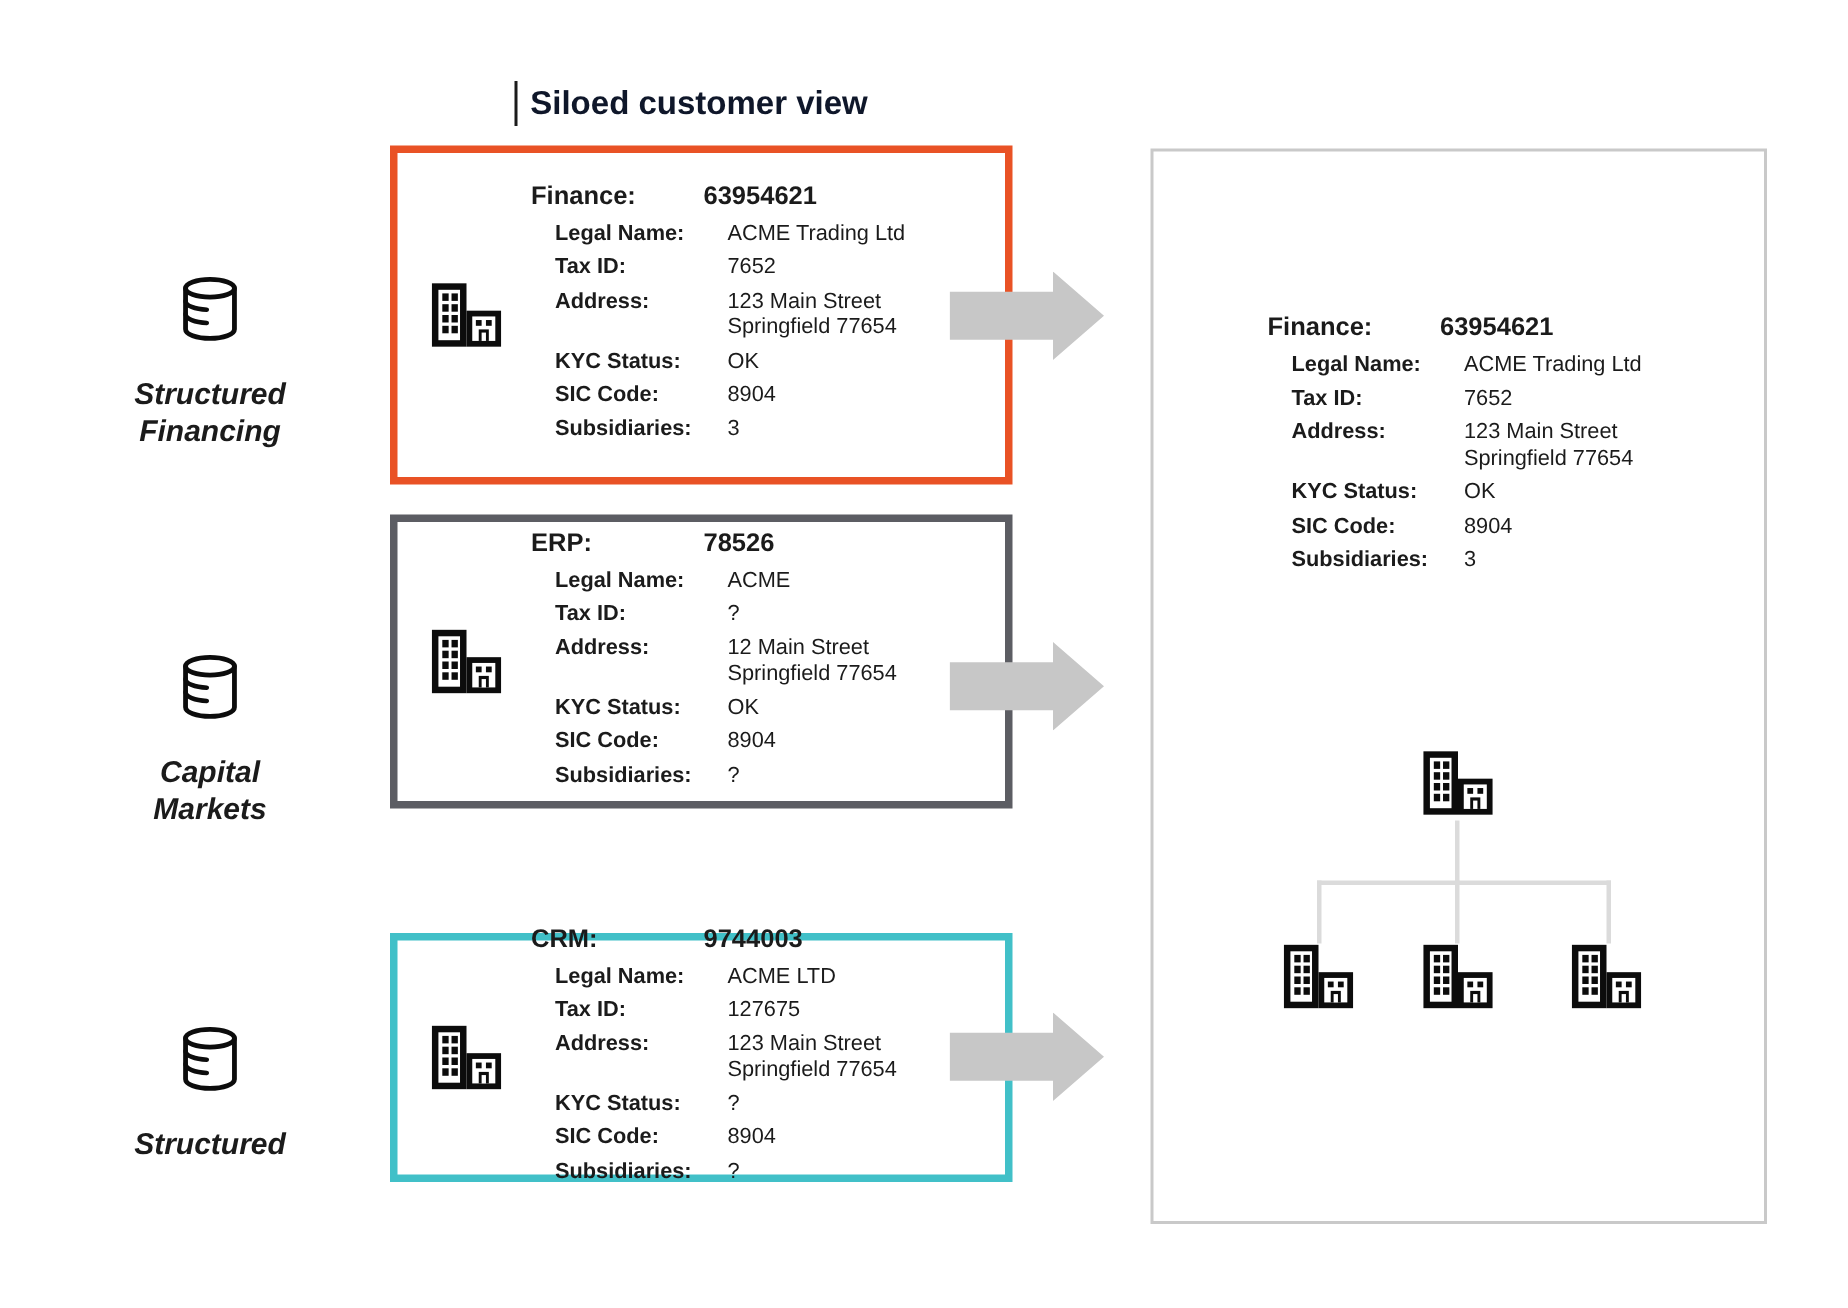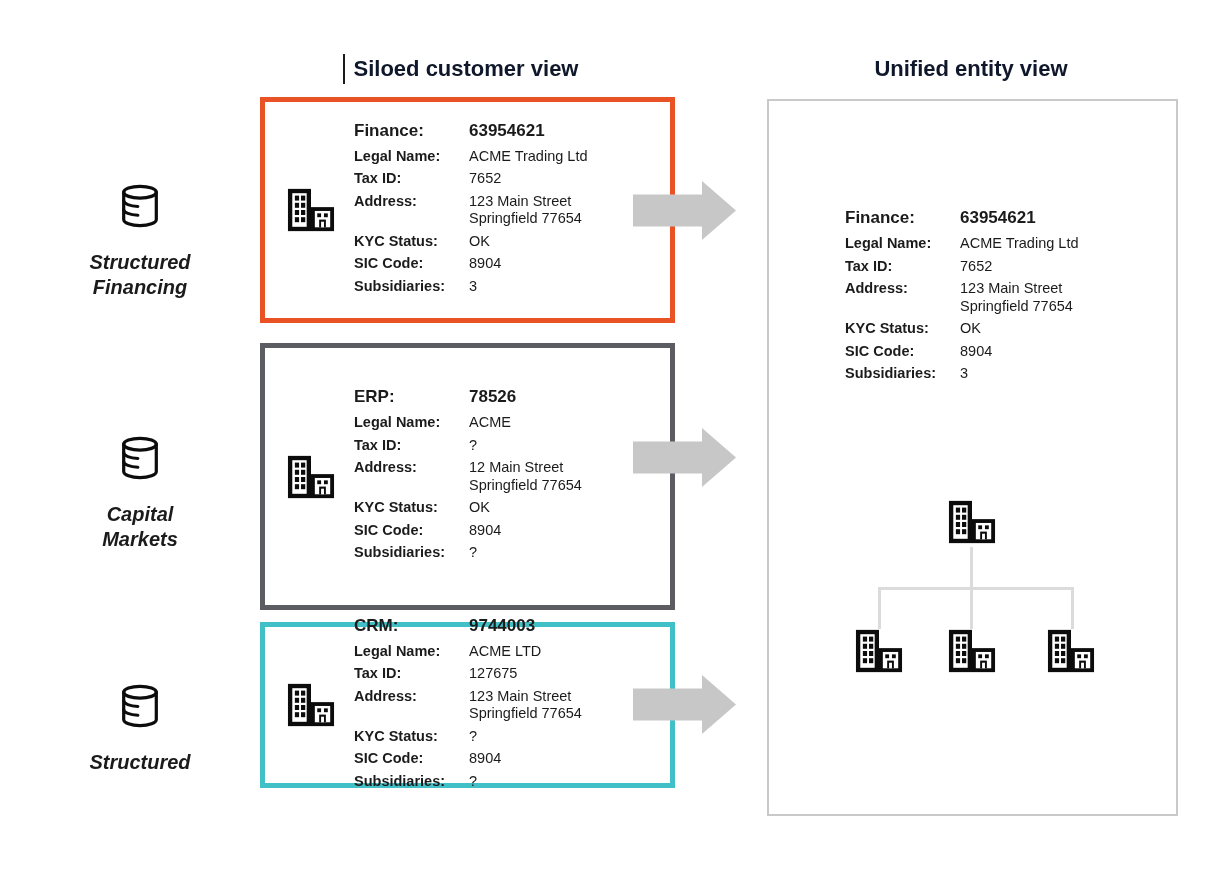--- a/index.html
+++ b/index.html
@@ -13,21 +13,21 @@
   
   .source{position:absolute;left:30px;width:220px;text-align:center;}
   .source .icon-wrap{display:inline-block;}
   .source-label{margin-top:18px;font-size:20px;font-weight:bold;line-height:25px;color:#1b1b1b;font-style:italic;}
 
   
   .card{position:absolute;left:260px;width:415px;border:5px solid #000;background:#fff;
         box-sizing:border-box;display:flex;align-items:center;}
   .card-icon{margin-left:22px;flex:0 0 auto;line-height:0;}
   .card-body{margin-left:19px;}
-  .frow{display:flex;font-size:14.5px;line-height:17.5px;margin-bottom:5px;}
+  .frow{display:flex;font-size:14.5px;line-height:17.5px;margin-bottom:5px;margin-left:16px;}
   .frow .lbl{flex:0 0 115px;font-weight:bold;}
   .frow .val{font-weight:normal;}
   .hrow{display:flex;font-size:17px;font-weight:bold;line-height:21px;margin-bottom:7px;}
   .hrow .lbl{flex:0 0 115px;}
   .val-line2{display:block;}
 
   
   .arrow{position:absolute;left:633px;width:103px;height:59px;background:#c7c7c7;
          clip-path:polygon(0 23%,67% 23%,67% 0,100% 50%,67% 100%,67% 77%,0 77%);}
 
@@ -72,21 +72,20 @@
         <ellipse cx="20" cy="8.2" rx="16.3" ry="5.9" fill="none" stroke="#0c0c0c" stroke-width="3.2"></ellipse>
         <path d="M3.7 8.2 V35.5 c0 3.4 7.3 6.1 16.3 6.1 s16.3 -2.7 16.3 -6.1 V8.2" fill="none" stroke="#0c0c0c" stroke-width="3.2" stroke-linecap="round"></path>
         <path d="M3.7 16.6 c0 3.2 6.3 5.5 14.2 5.9" fill="none" stroke="#0c0c0c" stroke-width="3" stroke-linecap="round"></path>
         <path d="M3.7 25.4 c0 3.2 6.3 5.5 14.2 5.9" fill="none" stroke="#0c0c0c" stroke-width="3" stroke-linecap="round"></path>
       </symbol>
     </defs>
   </svg>
 
   <span class="caret"></span>
   <div class="title" style="left:466px;">Siloed customer view</div>
-  <div class="title" style="left:971px;">Unified entity view</div>
 
   <div class="source" style="top:184px;">
     <span class="icon-wrap">
       <svg class="db" width="40" height="44">
           <use href="#ic-database"></use>
         </svg></span>
     <div class="source-label">
       <div>Structured</div>
         <div>Financing</div>
     </div>
@@ -142,21 +141,21 @@
           <span class="lbl">SIC Code:</span>
           <span class="val">8904</span>
         </div>
       <div class="frow">
           <span class="lbl">Subsidiaries:</span>
           <span class="val">3</span>
         </div>
     </div>
   </div>
 
-  <div class="card" style="top: 343px; height: 267px; border-color: rgb(92, 93, 99);">
+  <div class="card" style="top: 343px; height: 196px; border-color: rgb(92, 93, 99);">
     <span class="card-icon">
       <svg class="building" width="48" height="46">
           <use href="#ic-building"></use>
         </svg>
       </span>
     <div class="card-body">
       <div class="hrow">
         <span class="lbl">ERP:</span>
           <span class="val">78526</span>
         </div>

